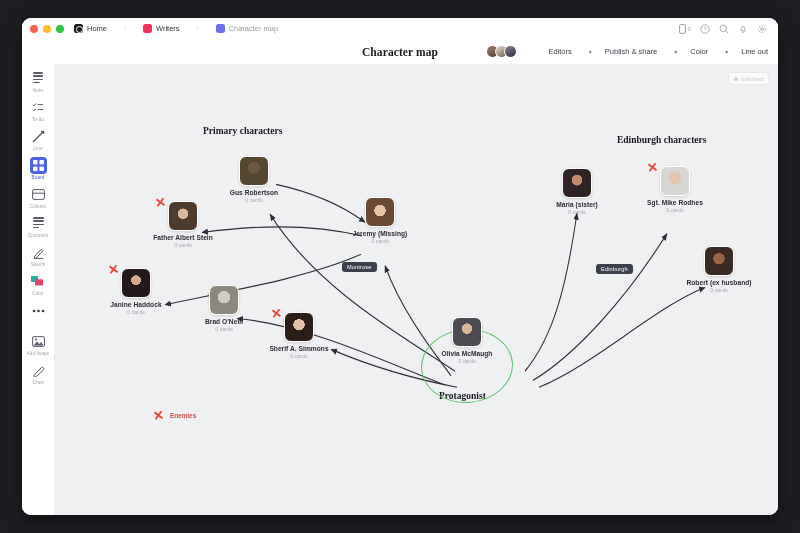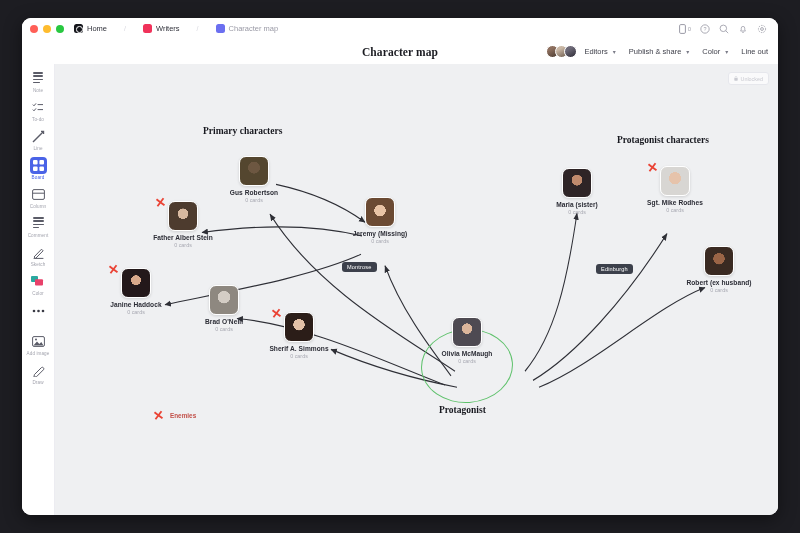--- a/index.html
+++ b/index.html
@@ -48,21 +48,21 @@
   .doc-title {
     position: absolute; left: 0; right: 0; text-align: center;
     font-family: "Liberation Serif", serif;
     font-weight: 700; font-size: 11.5px; color: #1b1c22;
     letter-spacing: .1px;
   }
   .right-actions {
     margin-left: auto; display: flex; align-items: center; gap: 13px;
     font-size: 7.5px; color: #41424c; z-index: 2;
   }
-  .ract { display: flex; align-items: center; gap: 5px; white-space: nowrap; cursor: default; }
+  .ract { display: flex; align-items: center; gap: 17px; white-space: nowrap; cursor: default; }
   .caret { font-size: 6px; color: #7b7c88; }
   .avatars { display: flex; align-items: center; margin-right: -4px; }
   .av {
     width: 13px; height: 13px; border-radius: 50%; border: 1.3px solid #fff;
     margin-right: -4px; background-size: cover;
   }
   .av1 { background: linear-gradient(150deg,#8d6f5e 30%,#4a3a30); }
   .av2 { background: linear-gradient(150deg,#c9b7a5 30%,#6c5b4d); }
   .av3 { background: linear-gradient(150deg,#6e6a78 30%,#2f2d38); }
 
@@ -404,22 +404,22 @@
 
           <path d="M470 268 C 500 236, 512 190, 522 130"></path>
 
           <path d="M478 276 C 520 254, 570 206, 612 148"></path>
 
           <path d="M484 282 C 540 262, 600 212, 650 195"></path>
         </g>
       </svg>
 
       <div class="grouplabel" style="left:148px; top:62px;">Primary characters</div>
-      <div class="grouplabel" style="left:562px; top:71px;">Protagonist characters</div>
-      <div class="grouplabel" style="left:384px; top:341px;">Protagonist</div>
+      <div class="grouplabel" style="left:562px; top:71px;">Edinburgh characters</div>
+      <div class="grouplabel" style="left:384px; top:327px;">Protagonist</div>
 
       <div class="halo" style="left:412px; top:265px;"></div>
 
       <div class="node" style="left:199px; top:92px;">
         <div class="pic p-gus"></div>
         <div class="nname">Gus Robertson</div>
         <div class="ncards">0 cards</div>
       </div>
 
       <div class="node" style="left:128px; top:137px;">

